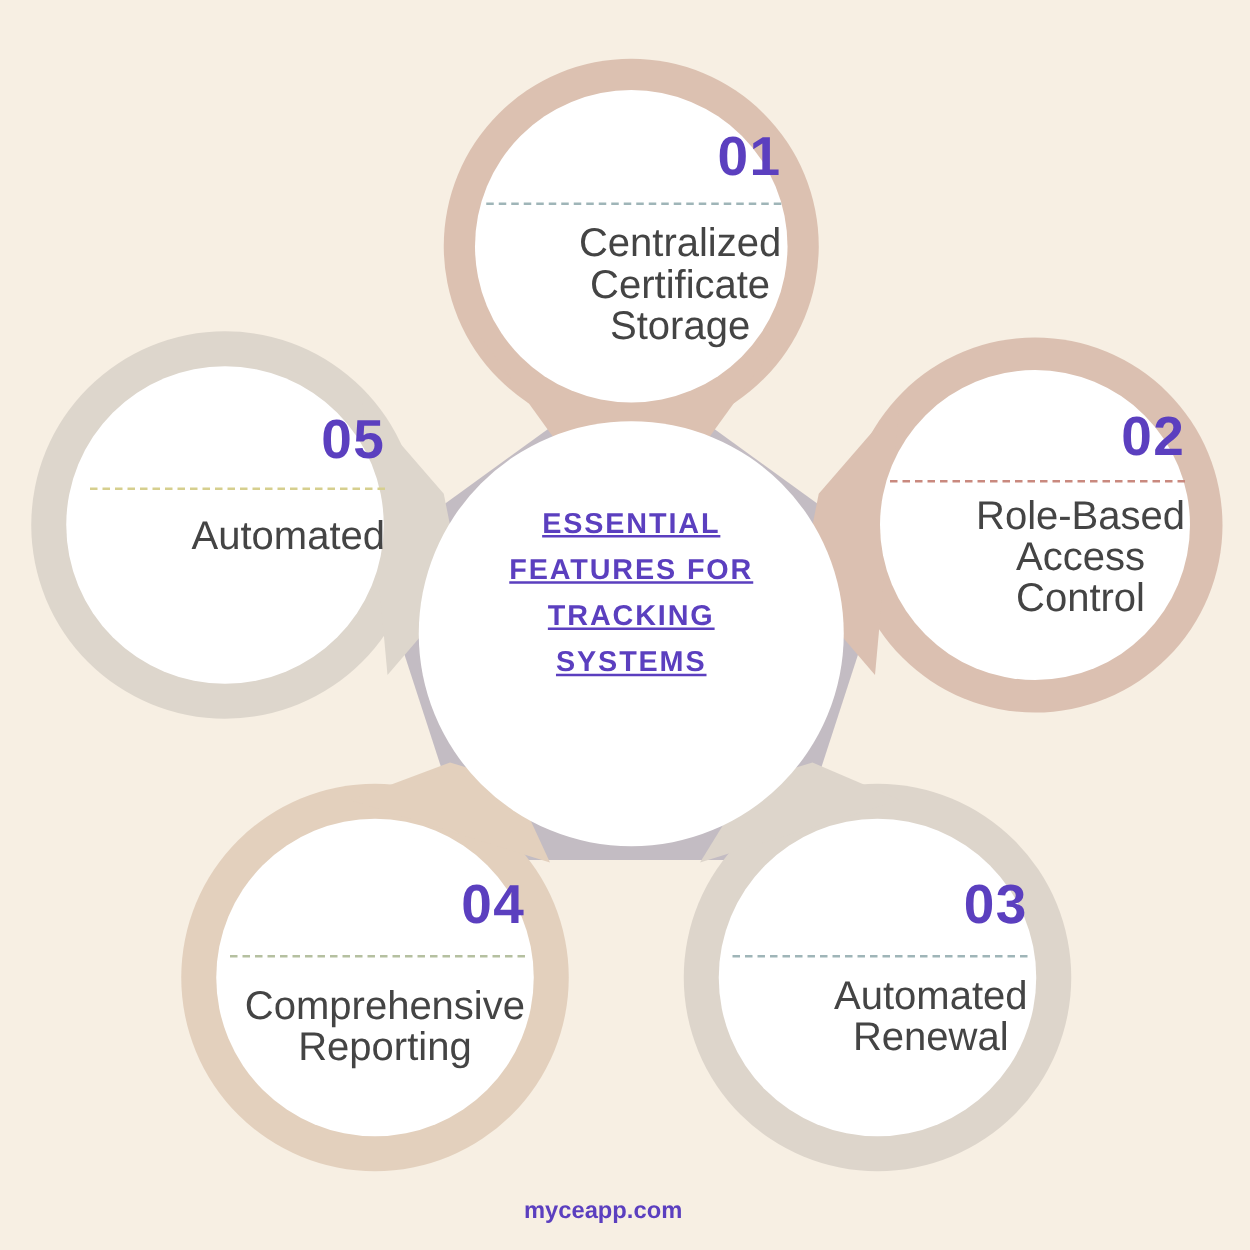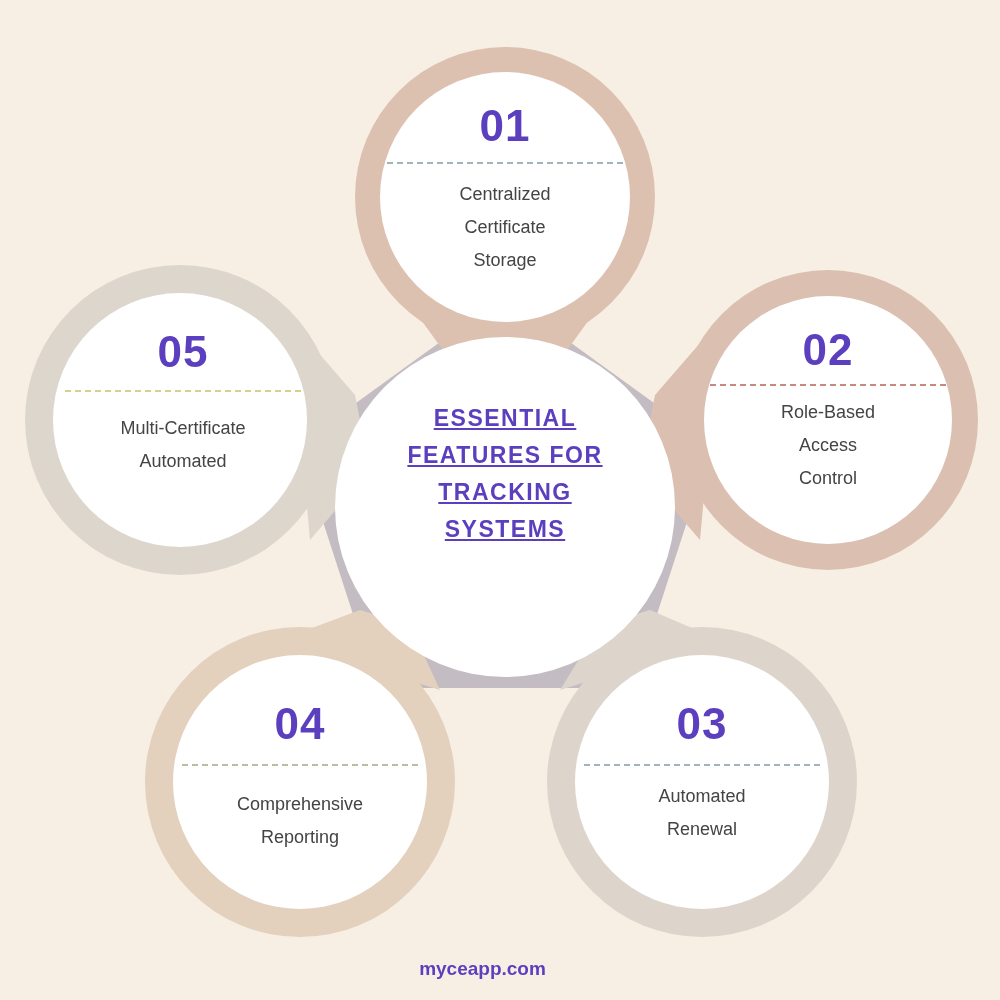--- a/index.html
+++ b/index.html
@@ -1,22 +1,22 @@
 <!DOCTYPE html>
 <html><head>
 <meta charset="utf-8">
 <style>
   html, body { margin:0; padding:0; }
   body { width:1000px; height:1000px; background:#f7efe3; position:relative; overflow:hidden;
          font-family: "Liberation Sans", "DejaVu Sans", sans-serif; }
   #diagram-svg { position:absolute; left:0; top:0; width:1000px; height:1000px; }
-  .petal { position:absolute; display:flex; flex-direction:column; align-items:center; text-align:center; }
+  .petal { position:absolute; display:flex; flex-direction:column; align-items:flex-end; text-align:center; }
   .petal-num { color:#5b3fbf; font-weight:bold; font-size:44px; line-height:1; letter-spacing:1px; }
   .petal-sep { width:236px; border-top:2px dashed; margin:14px 0 16px; height:0; }
-  .petal-label { color:#444; font-size:18px; line-height:33px; }
+  .petal-label { color:#444; font-size:32px; line-height:33px; }
   .center-title { position:absolute; left:335px; top:400px; width:340px; text-align:center;
                   color:#5b3fbf; font-weight:bold; font-size:23px; line-height:37px; letter-spacing:1.5px;text-decoration:underline; }
   .footer { position:absolute; left:0; width:965px; top:958px; text-align:center;
             color:#5b3fbf; font-weight:bold; font-size:19px; }
 </style>
 </head>
 <body>
 
 <svg id="diagram-svg" viewBox="0 0 1000 1000">
 
@@ -94,18 +94,17 @@
   <div class="petal-label">
     <div>Comprehensive</div>
     <div>Reporting</div>
   </div>
 </div>
 
 <div class="petal" style="left:58px; top:330px; width:250px;">
   <div class="petal-num">05</div>
   <div class="petal-sep" style="border-color:#d6cf8e; margin:16px 0 20px;"></div>
   <div class="petal-label">
-    <div>Multi-Certificate</div>
     <div>Automated</div>
   </div>
 </div>
 
 <div class="footer">myceapp.com</div>
 
 </body></html>

